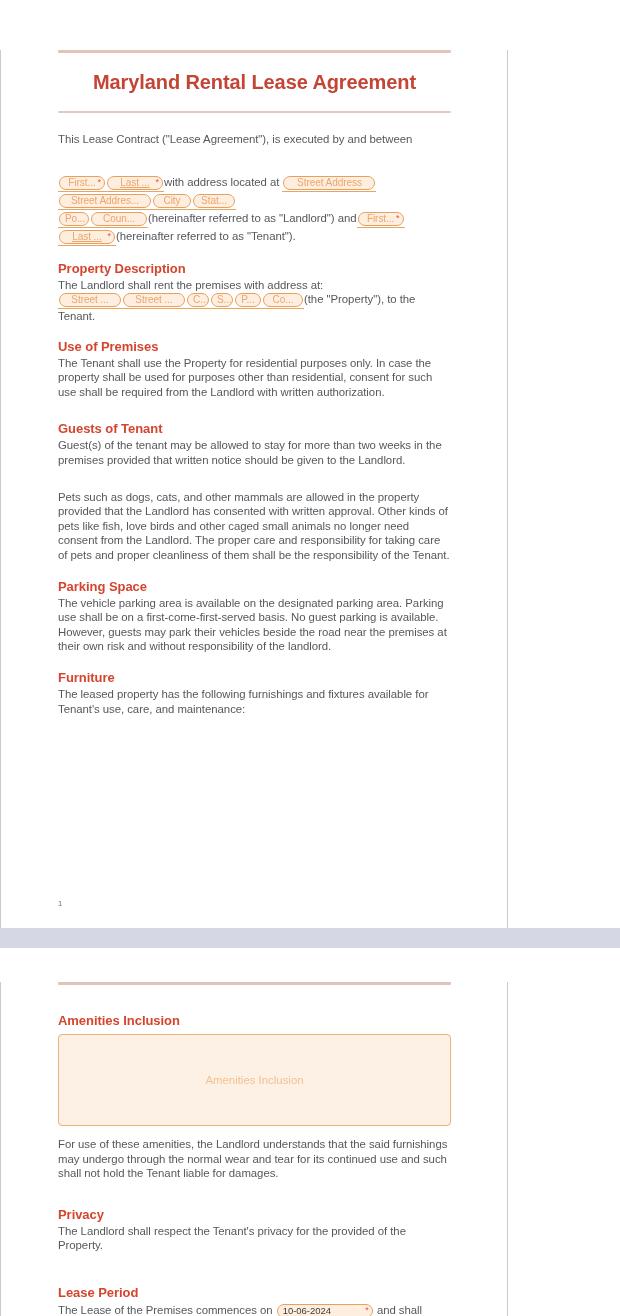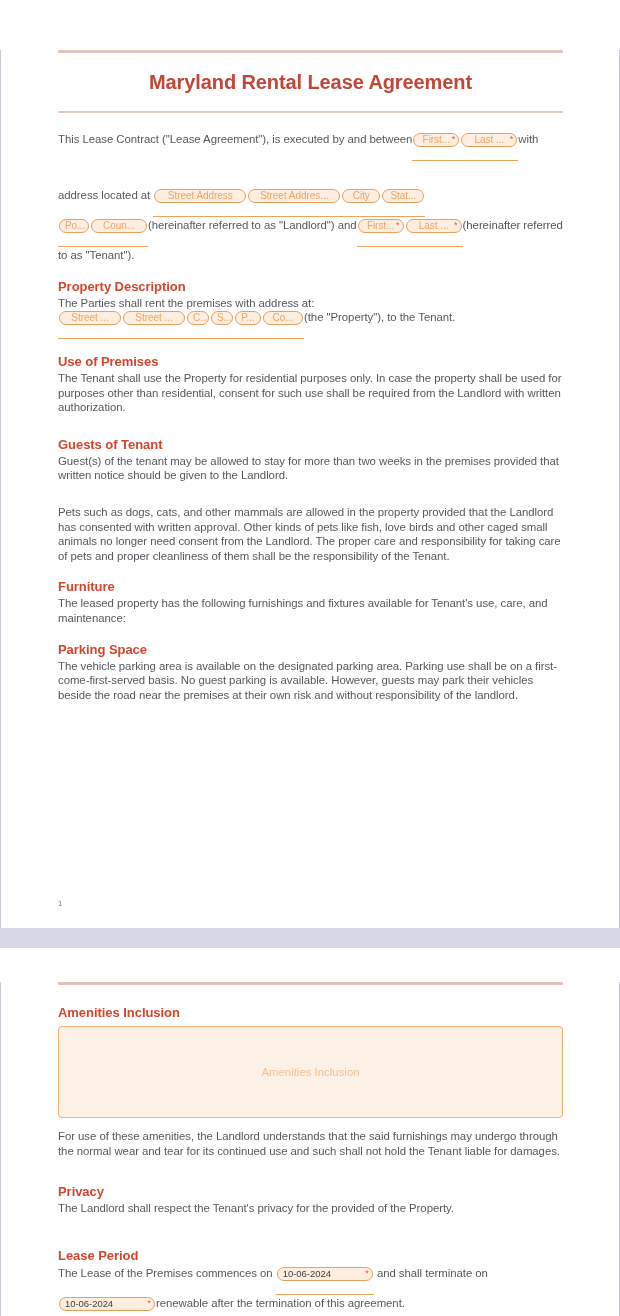--- a/index.html
+++ b/index.html
@@ -11,21 +11,21 @@
     width: 620px;
     font-family: "Liberation Sans", sans-serif;
     -webkit-font-smoothing: antialiased;
   }
   .doc-viewer {
     width: 620px;
     background: #ffffff;
   }
   .page {
     position: relative;
-    width: 620px;
+    width: 508px;
     background: #ffffff;
     border-left: 1px solid #c9c9d4;
     border-right: 1px solid #c9c9d4;
     padding: 0;
   }
   .page-1 { height: 878px; }
   .page-2 { height: 418px; }
   .page-gap {
     width: 620px;
     height: 20px;
@@ -99,25 +99,25 @@
     color: #e3553f;
     font-size: 9px;
     position: absolute;
     right: 3px;
     top: -1px;
   }
   .fld-underline {
     display: inline-block;
     border-bottom: 1px solid #e9a45e;
     line-height: 0;
-    padding-bottom: 13px;
+    padding-bottom: 1px;
     vertical-align: -2px;
   }
   .w-first { width: 46px; }
-  .w-last  { width: 56px; }
+  .w-last  { width: 56px; text-decoration: underline; }
   .w-street1 { width: 92px; margin-top: 28px; }
   .w-street2 { width: 92px; }
   .w-city { width: 38px; }
   .w-state { width: 42px; }
   .w-post { width: 30px; }
   .w-country { width: 56px; }
   .w-pstreet1 { width: 62px; }
   .w-pstreet2 { width: 62px; }
   .w-pcity { width: 22px; }
   .w-pstate { width: 22px; }
@@ -166,62 +166,62 @@
 
       <div class="hr-under-title"></div>
 
       <div class="intro">
         <p class="para"><span>This Lease Contract ("Lease Agreement"), is executed by and between</span><span class="fld-underline"><span class="fld w-first"><span>First...</span><span class="req">*</span></span></span><span class="fld-underline"><span class="fld w-last"><span>Last ...</span><span class="req">*</span></span></span><span>with address located at</span>
         <span class="fld-underline"><span class="fld w-street1"><span>Street Address</span></span></span><span class="fld-underline"><span class="fld w-street2"><span>Street Addres...</span></span></span><span class="fld-underline"><span class="fld w-city"><span>City</span></span></span><span class="fld-underline"><span class="fld w-state"><span>Stat...</span></span></span><br><span class="fld-underline"><span class="fld w-post"><span>Po...</span></span></span><span class="fld-underline"><span class="fld w-country"><span>Coun...</span></span></span><span>(hereinafter referred to as "Landlord") and</span><span class="fld-underline"><span class="fld w-first"><span>First...</span><span class="req">*</span></span></span><span class="fld-underline"><span class="fld w-last"><span>Last ...</span><span class="req">*</span></span></span><span>(hereinafter referred to as "Tenant").</span></p>
       </div>
 
       <div class="sec">
         <div class="sec-head">Property Description</div>
-        <p class="para">The Parties shall rent the premises with address at:</p>
+        <p class="para">The Landlord shall rent the premises with address at:</p>
         <p class="para"><span class="fld-underline"><span class="fld w-pstreet1"><span>Street ...</span></span></span><span class="fld-underline"><span class="fld w-pstreet2"><span>Street ...</span></span></span><span class="fld-underline"><span class="fld w-pcity"><span>C...</span></span></span><span class="fld-underline"><span class="fld w-pstate"><span>S...</span></span></span><span class="fld-underline"><span class="fld w-ppost"><span>P...</span></span></span><span class="fld-underline"><span class="fld w-pcountry"><span>Co...</span></span></span><span>(the "Property"), to the Tenant.</span></p>
       </div>
 
       <div class="sec">
         <div class="sec-head">Use of Premises</div>
         <p class="para">The Tenant shall use the Property for residential purposes only. In case the property shall be used for purposes other than residential, consent for such use shall be required from the Landlord with written authorization.</p>
       </div>
 
       <div class="sec" style="margin-top:22px">
         <div class="sec-head">Guests of Tenant</div>
         <p class="para">Guest(s) of the tenant may be allowed to stay for more than two weeks in the premises provided that written notice should be given to the Landlord.</p>
       </div>
 
       <div class="sec" style="margin-top:22px">
         <p class="para">Pets such as dogs, cats, and other mammals are allowed in the property provided that the Landlord has consented with written approval. Other kinds of pets like fish, love birds and other caged small animals no longer need consent from the Landlord. The proper care and responsibility for taking care of pets and proper cleanliness of them shall be the responsibility of the Tenant.</p>
       </div>
 
       <div class="sec" style="margin-top:16px">
+        <div class="sec-head">Parking Space</div>
+        <p class="para">The vehicle parking area is available on the designated parking area. Parking use shall be on a first-come-first-served basis. No guest parking is available. However, guests may park their vehicles beside the road near the premises at their own risk and without responsibility of the landlord.</p>
+      </div>
+
+      <div class="sec" style="margin-top:16px">
         <div class="sec-head">Furniture</div>
         <p class="para">The leased property has the following furnishings and fixtures available for Tenant's use, care, and maintenance:</p>
       </div>
 
-      <div class="sec" style="margin-top:16px">
-        <div class="sec-head">Parking Space</div>
-        <p class="para">The vehicle parking area is available on the designated parking area. Parking use shall be on a first-come-first-served basis. No guest parking is available. However, guests may park their vehicles beside the road near the premises at their own risk and without responsibility of the landlord.</p>
-      </div>
-
       <div class="spacer-furniture"></div>
     </div>
 
     <div class="page-num">1</div>
   </div>
 
   <div class="page-gap"></div>
 
   <div class="page page-2">
     <div class="page-inner">
 
       <div class="hr-top" style="margin-top:34px"></div>
 
-      <div class="sec" style="margin-top:20px">
+      <div class="sec" style="margin-top:28px">
         <div class="sec-head">Amenities Inclusion</div>
         <div class="amen-box">
           <span class="amen-box-label">Amenities Inclusion</span>
         </div>
         <p class="para" style="margin-top:11px">For use of these amenities, the Landlord understands that the said furnishings may undergo through the normal wear and tear for its continued use and such shall not hold the Tenant liable for damages.</p>
       </div>
 
       <div class="sec" style="margin-top:26px">
         <div class="sec-head">Privacy</div>
         <p class="para">The Landlord shall respect the Tenant's privacy for the provided of the Property.</p>

